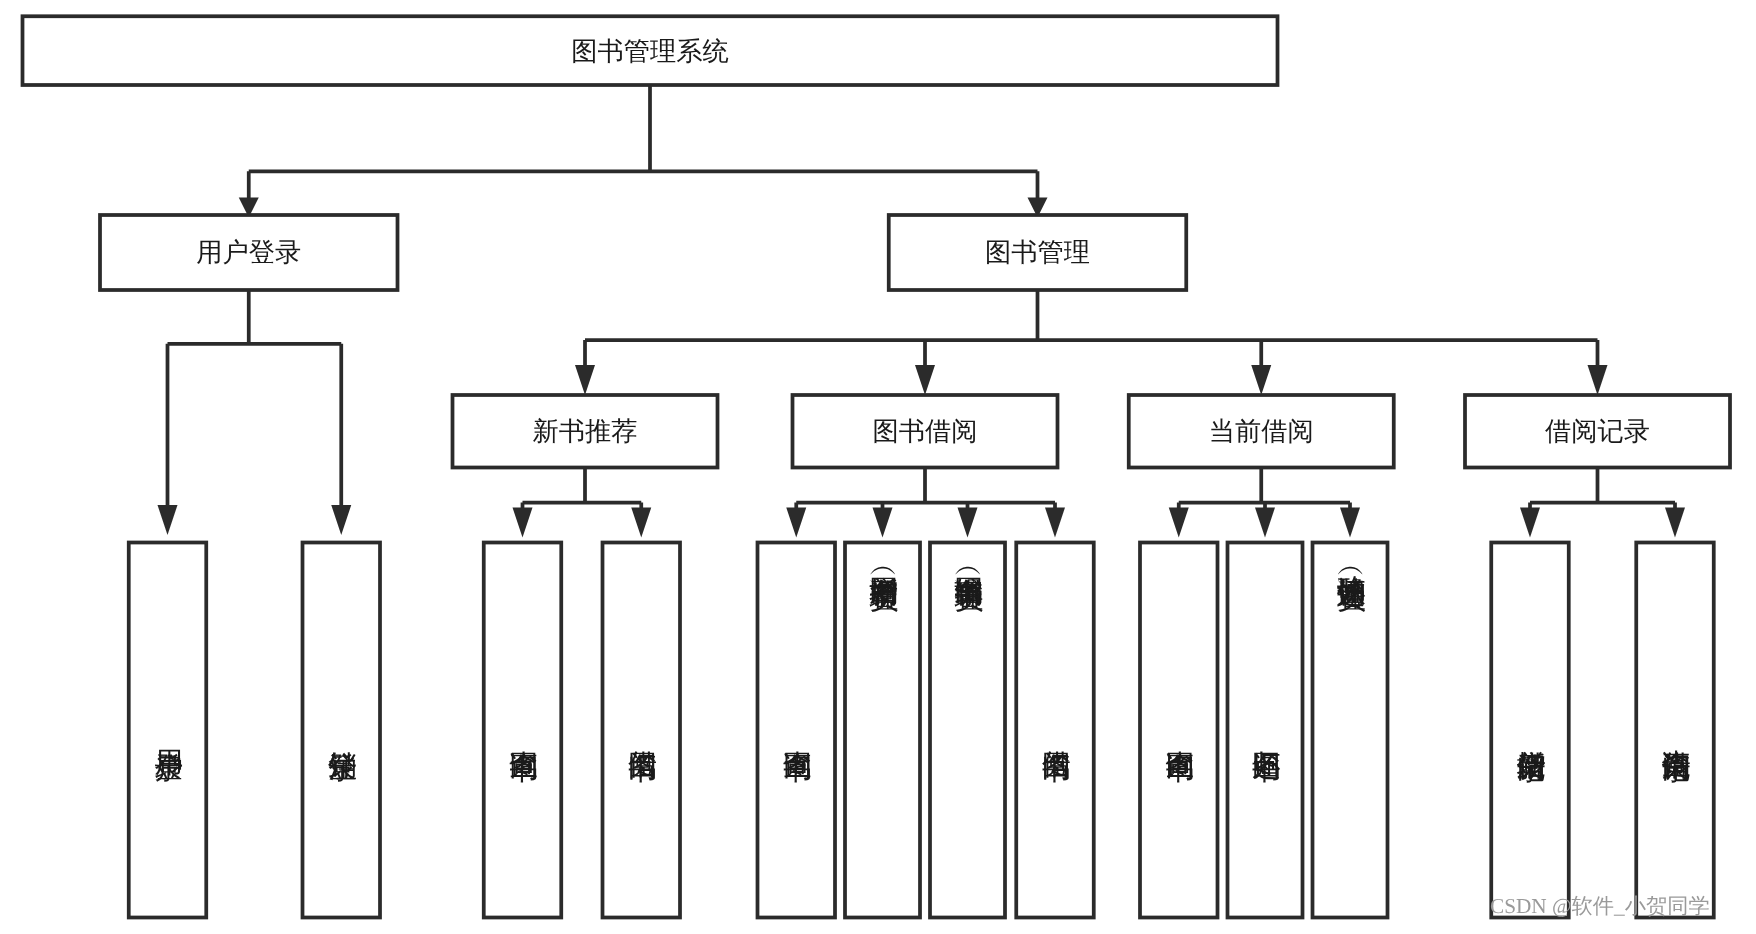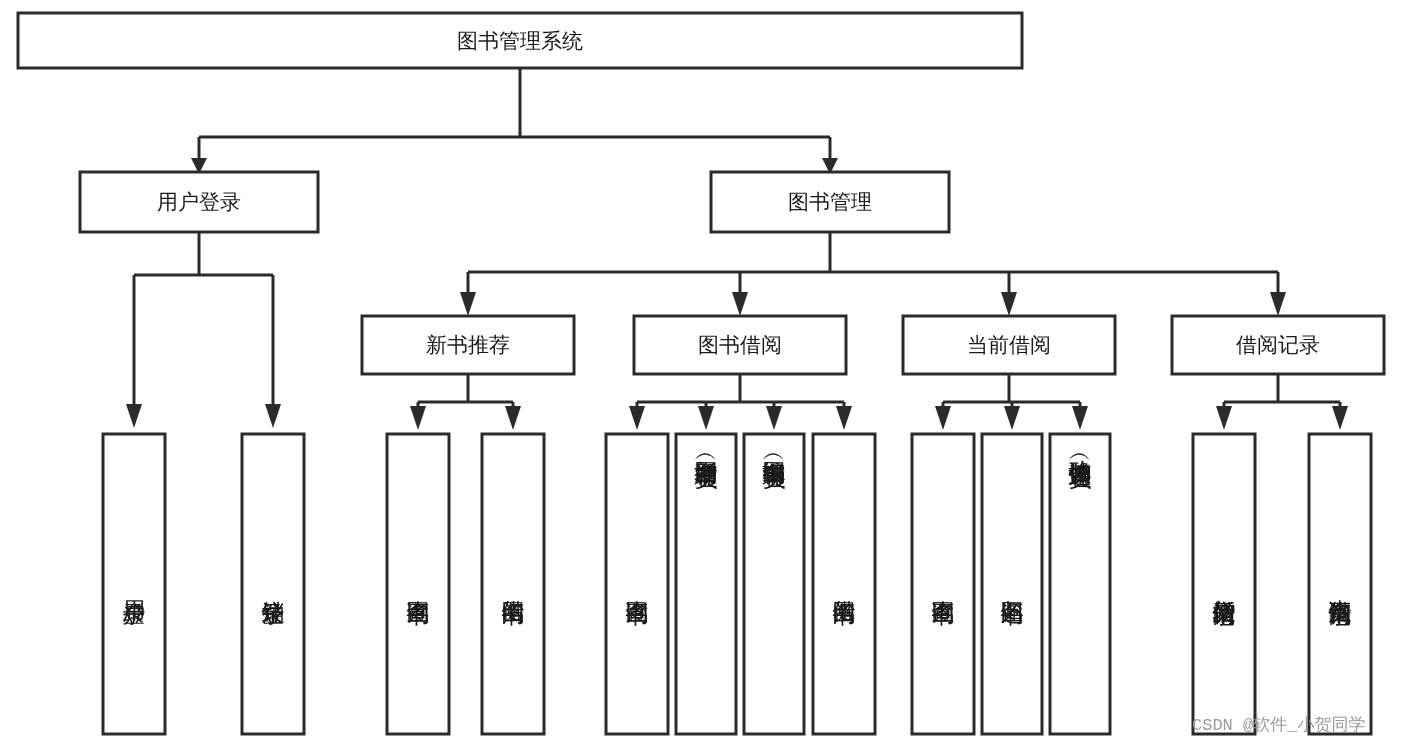--- a/index.html
+++ b/index.html
@@ -65,21 +65,21 @@
   .node-label-v > span {
     writing-mode: vertical-rl;
     text-orientation: upright;
     letter-spacing: 1px;
     display: inline-block;
   }
   .watermark {
     position: absolute;
     left: 1192px;
     top: 713px;
-    font-family: Liberation Mono, monospace;
+    font-family: Liberation Serif, serif;
     font-size: 17px;
     color: #9a9a9a;
     white-space: nowrap;
     pointer-events: none;
   }
 </style>
 </head>
 <body>
 
 <div id="diagram-root">

